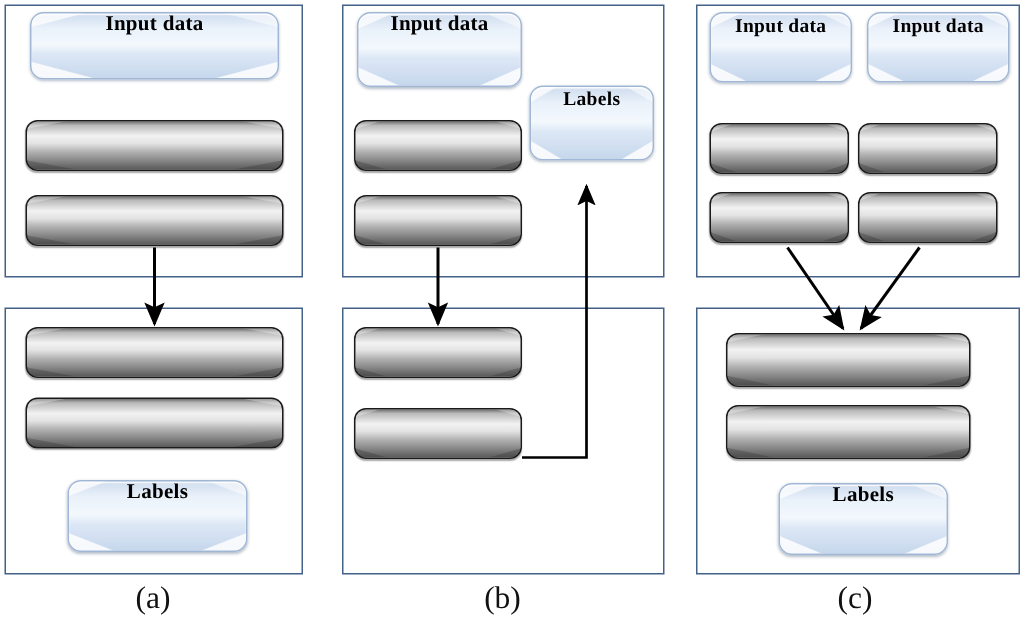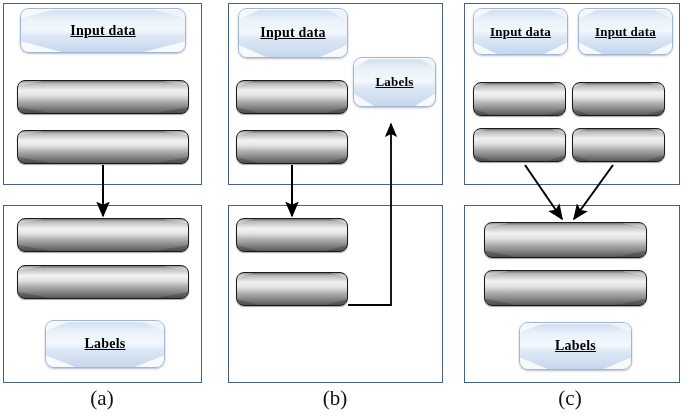--- a/index.html
+++ b/index.html
@@ -22,25 +22,23 @@
     box-sizing: border-box;
     border: 1.5px solid #44618a;
     background: #ffffff;
   }
 
   
   .node {
     position: absolute;
     box-sizing: border-box;
     display: flex;
-    align-items: center;
     justify-content: center;
     text-align: center;
     overflow: hidden;
-    text-decoration: underline;
   }
 
   
   .node.blue {
     border-radius: 9px;
     border: 1.2px solid #9fb6d4;
     background:
       linear-gradient(to bottom,
         #cfdcee 0%,
         #e9f1fa 22%,

